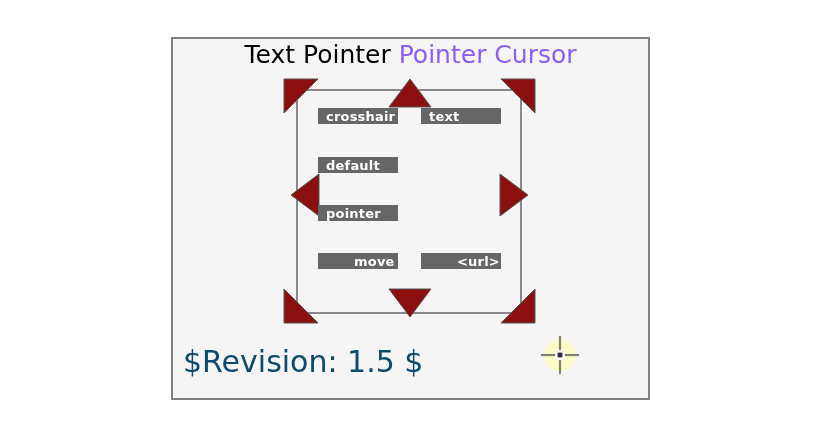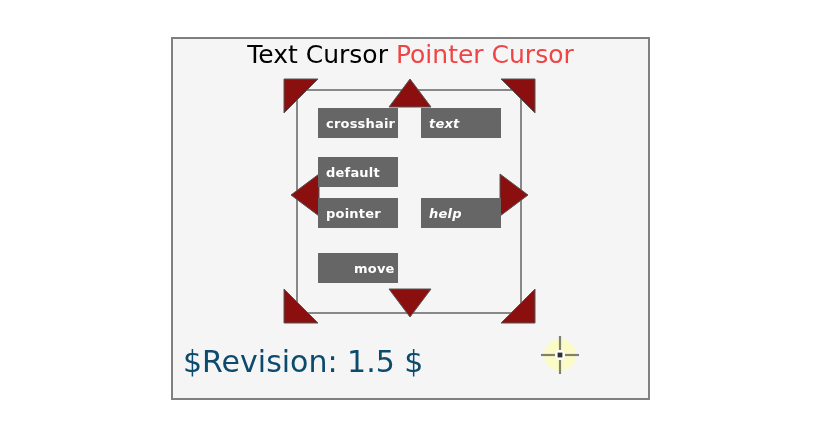--- a/index.html
+++ b/index.html
@@ -40,21 +40,21 @@
     width: 479px;
     text-align: center;
     font-size: 25px;
     line-height: 30px;
     white-space: nowrap;
   }
   .title-text {
     color: #000000;
   }
   .title-pointer {
-    color: #ef4444;
+    color: #8b5cf6;
   }
 
   
   .inner-frame {
     position: absolute;
     left: 296px;
     top: 89px;
     width: 226px;
     height: 225px;
     box-sizing: border-box;
@@ -77,28 +77,28 @@
     position: absolute;
     box-sizing: border-box;
     background: #666666;
     color: #ffffff;
     font-size: 13px;
     font-weight: bold;
     font-family: "DejaVu Sans", sans-serif;
     display: flex;
     align-items: center;
     padding-left: 8px;
-    height: 30px;
+    height: 16px;
     letter-spacing: 0.2px;
   }
   .col-left  { left: 318px; width: 80px; }
-  .col-right { left: 421px; width: 80px; font-style: italic; }
+  .col-right { left: 421px; width: 80px; }
   .row-1 { top: 108px; }
   .row-2 { top: 157px; }
-  .row-3 { top: 198px; }
+  .row-3 { top: 205px; }
   .row-4 { top: 253px; padding-left: 36px; }
 
   
   .revision {
     position: absolute;
     left: 183px;
     top: 344px;
     font-size: 30px;
     color: #0c4a6e;
     white-space: nowrap;
@@ -114,21 +114,21 @@
   }
 </style>
 </head>
 <body>
 
 <div id="stage">
 
   <div class="outer-frame"></div>
 
   <div class="title-row">
-    <span class="title-text">Text Cursor</span><span>&nbsp;</span><span class="title-pointer">Pointer Cursor</span>
+    <span class="title-text">Text Pointer</span><span>&nbsp;</span><span class="title-pointer">Pointer Cursor</span>
   </div>
 
   <div class="inner-frame"></div>
 
   <svg class="corner-tri" style="left:283px; top:78px;" width="36" height="36" viewBox="0 0 36 36">
     <polygon class="tri-shape" points="1,1 35,1 1,35"></polygon>
   </svg>
 
   <svg class="edge-tri" style="left:388px; top:78px;" width="44" height="30" viewBox="0 0 44 30">
     <polygon class="tri-shape" points="22,1 43,29 1,29"></polygon>
@@ -157,21 +157,21 @@
   <svg class="corner-tri" style="left:500px; top:288px;" width="36" height="36" viewBox="0 0 36 36">
     <polygon class="tri-shape" points="35,1 35,35 1,35"></polygon>
   </svg>
 
   <div class="btn col-left row-1">crosshair</div>
   <div class="btn col-left row-2">default</div>
   <div class="btn col-left row-3">pointer</div>
   <div class="btn col-left row-4">move</div>
 
   <div class="btn col-right row-1">text</div>
-  <div class="btn col-right row-3">help</div>
+  <div class="btn col-right row-4">&lt;url&gt;</div>
 
   <div class="revision">$Revision: 1.5 $</div>
 
   <svg class="crosshair-glyph" viewBox="0 0 50 50">
     <circle cx="25" cy="25" r="16" fill="#fbfbc8"></circle>
     <line x1="25" y1="6" x2="25" y2="20" stroke="#808070" stroke-width="2.2"></line>
     <line x1="25" y1="30" x2="25" y2="44" stroke="#808070" stroke-width="2.2"></line>
     <line x1="6" y1="25" x2="20" y2="25" stroke="#808070" stroke-width="2.2"></line>
     <line x1="30" y1="25" x2="44" y2="25" stroke="#808070" stroke-width="2.2"></line>
     <circle cx="25" cy="25" r="5" fill="#ffffff"></circle>

